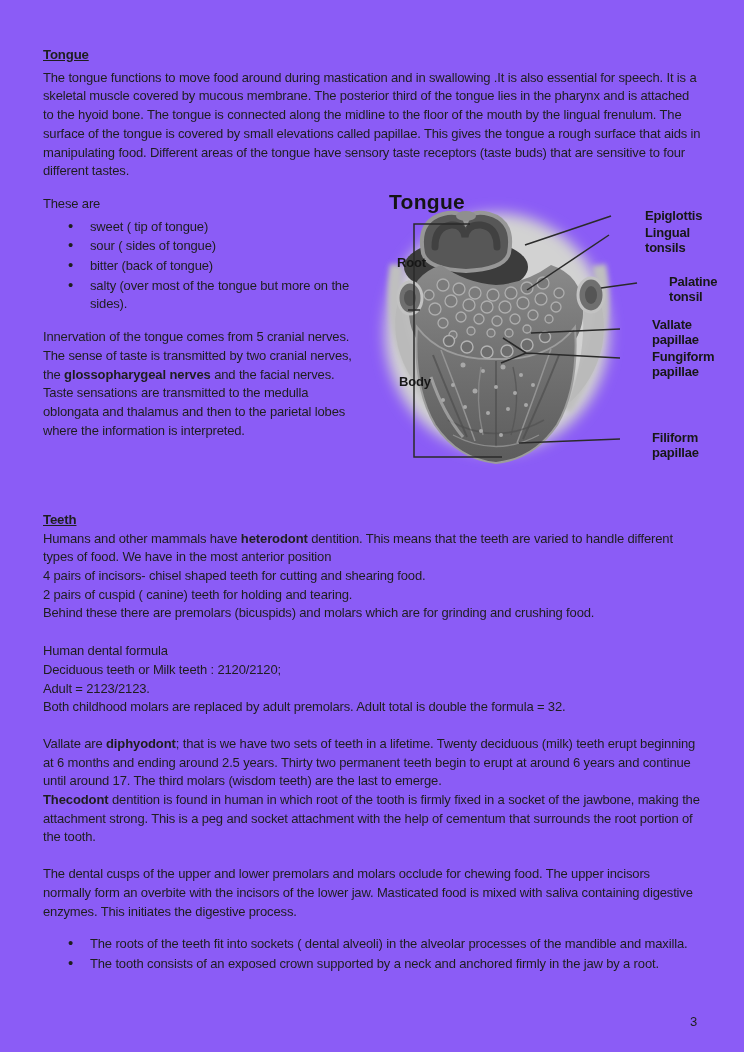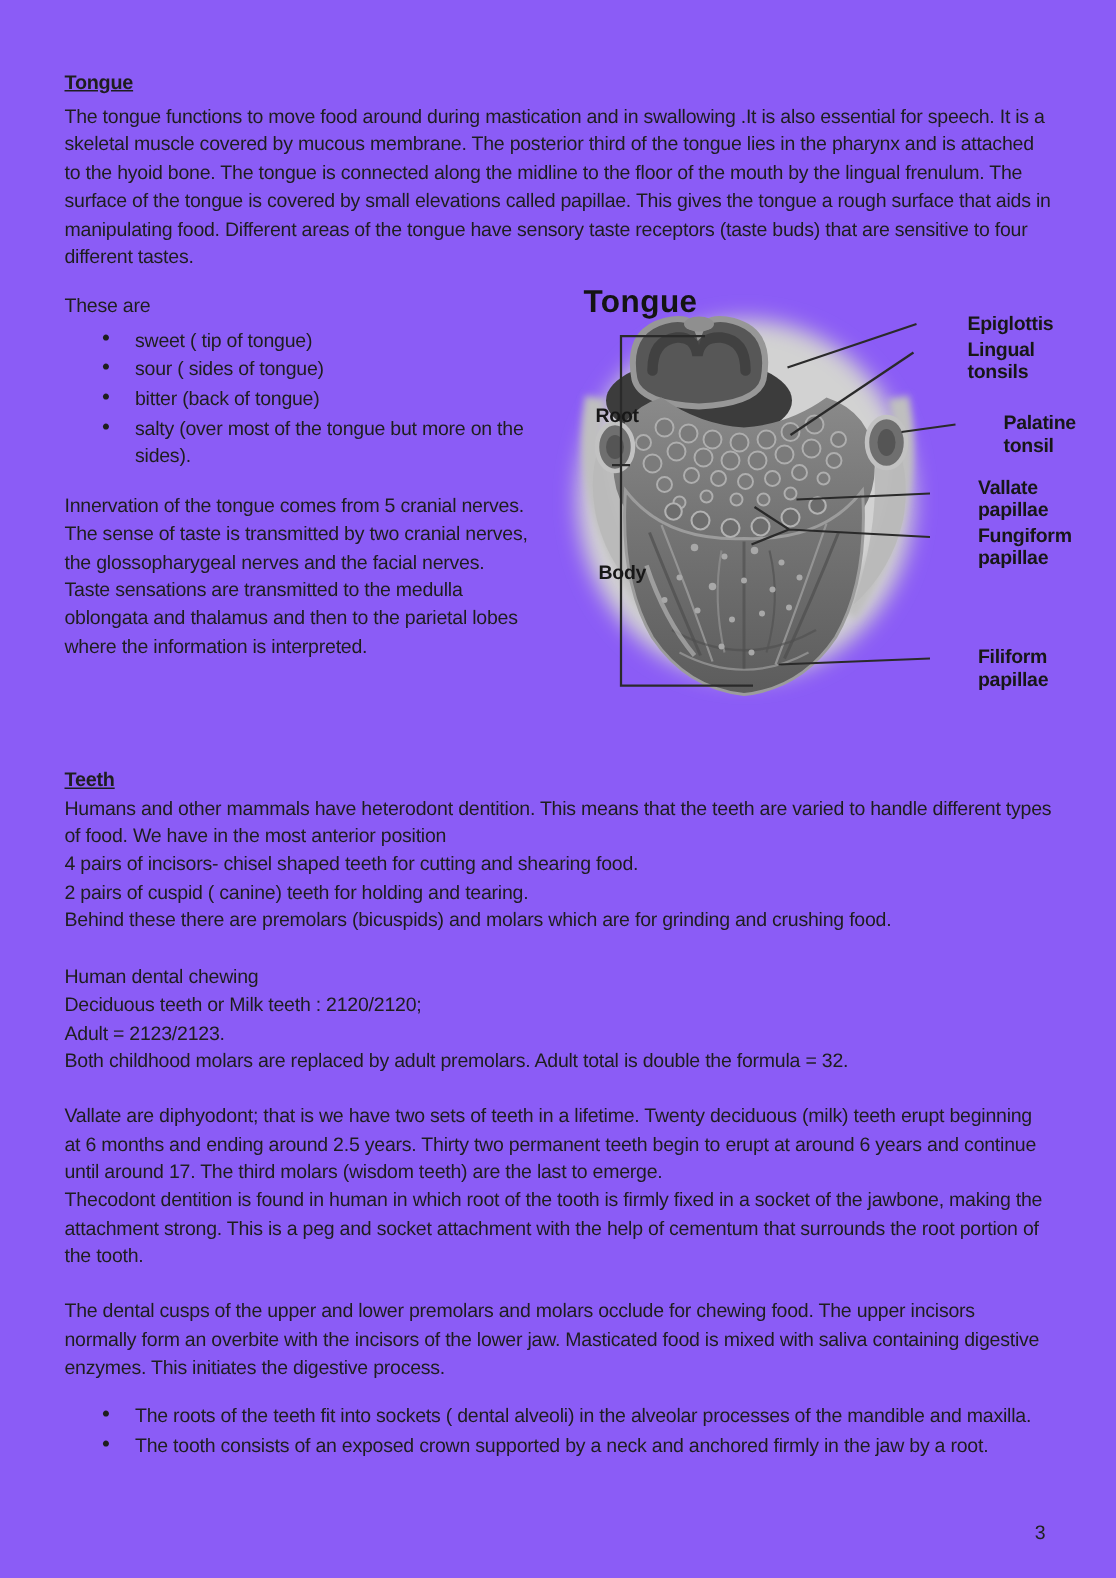--- a/index.html
+++ b/index.html
@@ -16,41 +16,41 @@
   }
   h2{font-size:13.2px;line-height:18.7px;margin:0;font-weight:bold;text-decoration:underline;}
   p{margin:0;}
   .mt-sm{margin-top:4px;}
   .mt-md{margin-top:14px;}
   .mt-lg{margin-top:18px;}
   .mt-xl{margin-top:19px;}
   ul{margin:4px 0 0 0;padding:0 0 0 47px;list-style:none;}
   li{position:relative;margin:0 0 1px 0;}
   li::before{content:"\2022";position:absolute;left:-22px;top:-1px;font-size:15px;}
-  b{font-weight:normal;letter-spacing:-0.1px;}
+  b{font-weight:bold;letter-spacing:-0.1px;}
 
   
   .wrap-zone{margin-top:2px;}
   .wrap-zone::after{content:"";display:block;clear:both;}
   .diagram{
     position:relative;float:right;
     width:342px;height:300px;
     margin:0 -4px 2px 10px;
   }
   .diagram svg{position:absolute;left:0;top:0;}
   .dg-title{
     position:absolute;left:26px;top:-2px;
     font-size:21px;font-weight:bold;letter-spacing:0.3px;color:#141414;
   }
   .dg-label{
     position:absolute;
     font-size:13px;line-height:15.5px;font-weight:bold;
     letter-spacing:-0.2px;color:#171717;padding-left:28px;
   }
-  .lbl-root{left:6px;top:60px;margin-top:14px;}
+  .lbl-root{left:6px;top:60px;}
   .lbl-body{left:8px;top:179px;}
   .lbl-epiglottis{left:254px;top:13px;width:90px;}
   .lbl-lingual{left:254px;top:30px;width:72px;}
   .lbl-palatine{left:278px;top:79px;width:72px;}
   .lbl-vallate{left:261px;top:122px;width:78px;}
   .lbl-fungiform{left:261px;top:154px;width:84px;}
   .lbl-filiform{left:261px;top:235px;width:78px;}
 
   .page-number{
     position:absolute;right:47px;top:1013px;
@@ -221,21 +221,21 @@
     <p><span>The sense of taste is transmitted by two cranial nerves, the </span><b>glossopharygeal nerves</b><span> and the facial nerves.</span></p>
     <p>Taste sensations are transmitted to the medulla oblongata and thalamus and then to the parietal lobes where the information is interpreted.</p>
   </div>
 
   <h2 class="mt-md">Teeth</h2>
   <p><span>Humans and other mammals have </span><b>heterodont</b><span> dentition. This means that the teeth are varied to handle different types of food. We have in the most anterior position</span></p>
   <p>4 pairs of incisors- chisel shaped teeth for cutting and shearing food.</p>
   <p>2 pairs of cuspid ( canine) teeth for holding and tearing.</p>
   <p>Behind these there are premolars (bicuspids) and molars which are for grinding and crushing food.</p>
 
-  <p class="mt-xl">Human dental chewing</p>
+  <p class="mt-xl">Human dental formula</p>
   <p>Deciduous teeth or Milk teeth : 2120/2120;</p>
   <p>Adult = 2123/2123.</p>
   <p>Both childhood molars are replaced by adult premolars. Adult total is double the formula = 32.</p>
 
   <p class="mt-lg"><span>Vallate are </span><b>diphyodont</b><span>; that is we have two sets of teeth in a lifetime. Twenty deciduous (milk) teeth erupt beginning at 6 months and ending around 2.5 years. Thirty two permanent teeth begin to erupt at around 6 years and continue until around 17. The third molars (wisdom teeth) are the last to emerge.</span></p>
   <p><b>Thecodont</b><span> dentition is found in human in which root of the tooth is firmly fixed in a socket of the jawbone, making the attachment strong. This is a peg and socket attachment with the help of cementum that surrounds the root portion of the tooth.</span></p>
 
   <p class="mt-lg">The dental cusps of the upper and lower premolars and molars occlude for chewing food. The upper incisors normally form an overbite with the incisors of the lower jaw. Masticated food is mixed with saliva containing digestive enzymes. This initiates the digestive process.</p>
 
   <ul class="mt-md">

